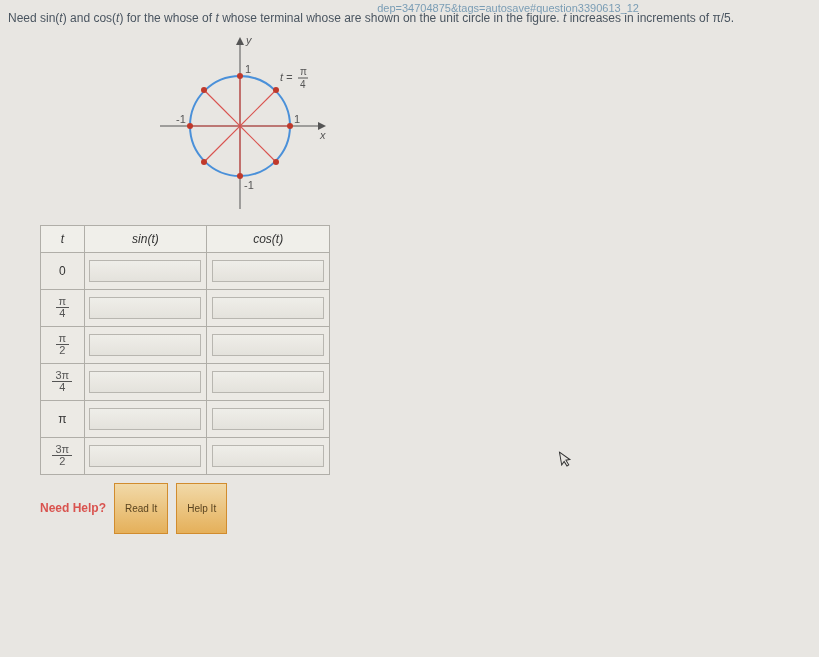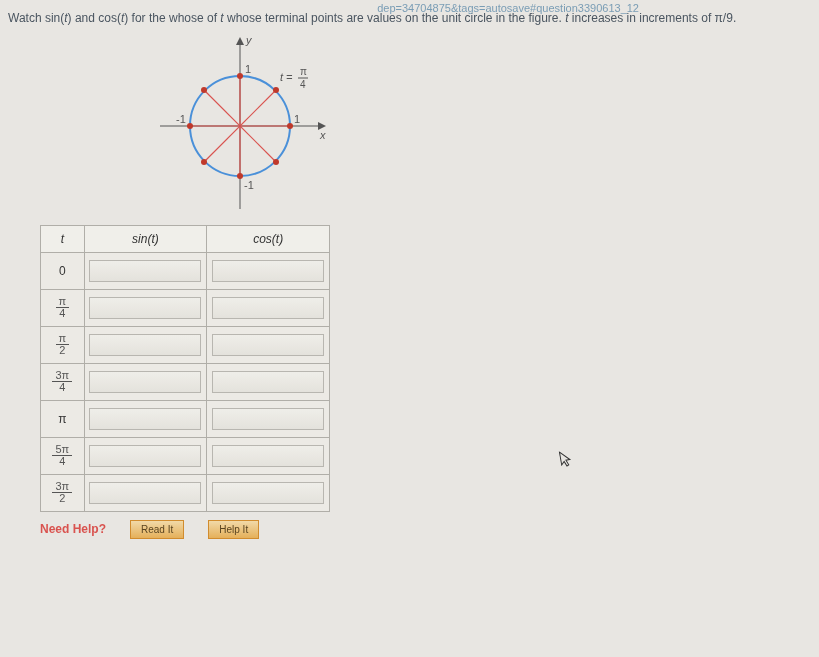--- a/index.html
+++ b/index.html
@@ -78,50 +78,50 @@
     line-height: 1;
     color: #555;
   }
   .frac .num { display: block; border-bottom: 1px solid #555; padding: 0 3px; }
   .frac .den { display: block; padding: 0 3px 1px 3px; }
   .help-row {
     margin: 8px 0 0 40px;
     font-size: 12px;
     display: flex;
     align-items: center;
-    gap: 24px;
+    gap: 8px;
   }
   .need-help {
     color: #d9534f;
     font-weight: bold;
   }
   .help-btn {
     border: 1px solid #d18c2e;
     background: linear-gradient(#f1d9a8, #e5b05a);
     font-size: 10px;
-    padding: 3px 10px;
+    padding: 19px 10px;
     color: #5a4420;
     cursor: pointer;
   }
   .cursor-icon {
     position: absolute;
     top: 450px;
     left: 560px;
     font-size: 14px;
     color: #333;
     transform: rotate(-10deg);
   }
 </style>
 </head>
 <body>
 
 <div class="url-fragment">dep=34704875&amp;tags=autosave#question3390613_12</div>
 
 <div class="question">
-  <span>Watch sin(</span><span class="ital">t</span><span>) and cos(</span><span class="ital">t</span><span>) for the whose of </span><span class="ital">t</span><span> whose terminal points are values on the unit circle in the figure. </span><span class="ital">t</span><span> increases in increments of π/9.</span>
+  <span>Need sin(</span><span class="ital">t</span><span>) and cos(</span><span class="ital">t</span><span>) for the whose of </span><span class="ital">t</span><span> whose terminal whose are shown on the unit circle in the figure. </span><span class="ital">t</span><span> increases in increments of π/5.</span>
 </div>
 
 <div class="figure">
   <svg viewBox="0 0 180 190" width="180" height="190">
     <line x1="90" y1="10" x2="90" y2="178" stroke="#555" stroke-width="1"></line>
     <polygon points="90,6 86,14 94,14" fill="#555"></polygon>
     <line x1="10" y1="95" x2="172" y2="95" stroke="#555" stroke-width="1"></line>
     <polygon points="176,95 168,91 168,99" fill="#555"></polygon>
     <circle cx="90" cy="95" r="50" fill="none" stroke="#4a90d9" stroke-width="2"></circle>
     <line x1="54" y1="59" x2="126" y2="131" stroke="#d9534f" stroke-width="1.2"></line>
@@ -198,29 +198,20 @@
         <tr>
           <td class="tcol">π</td>
           <td class="inputcell">
             <input type="text" class="answer-input" style="">
           </td>
           <td class="inputcell">
             <input type="text" class="answer-input" style="">
           </td>
         </tr>
         <tr>
-          <td class="tcol"><span class="frac"><span class="num">5π</span><span class="den">4</span></span></td>
-          <td class="inputcell">
-            <input type="text" class="answer-input" style="">
-          </td>
-          <td class="inputcell">
-            <input type="text" class="answer-input" style="">
-          </td>
-        </tr>
-        <tr>
           <td class="tcol"><span class="frac"><span class="num">3π</span><span class="den">2</span></span></td>
           <td class="inputcell">
             <input type="text" class="answer-input" style="">
           </td>
           <td class="inputcell">
             <input type="text" class="answer-input" style="">
           </td>
         </tr>
       </tbody>
   </table>

